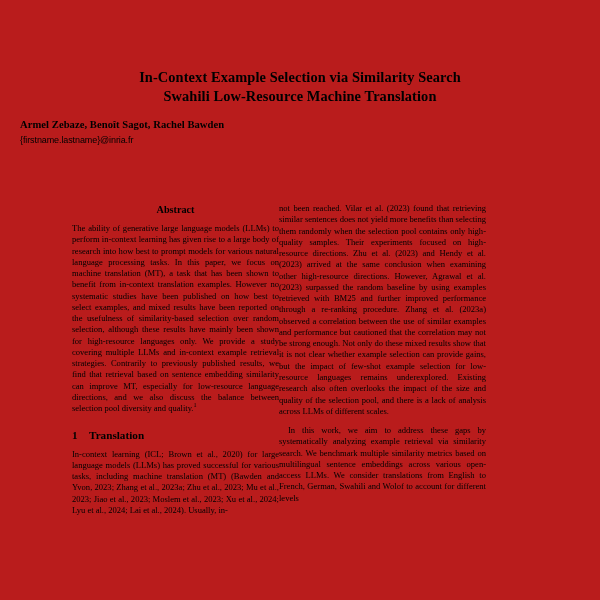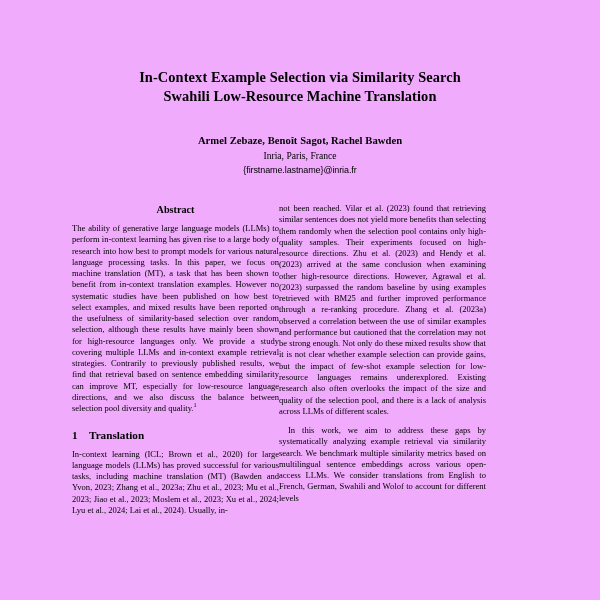--- a/index.html
+++ b/index.html
@@ -12,41 +12,42 @@
     background: #ffffff;
     font-family: "Liberation Serif", "DejaVu Serif", serif;
     color: #000000;
     overflow: hidden;
   }
 
   .page {
     position: relative;
     width: 600px;
     height: 600px;
-    background: #f0abfc;
+    background: #b91c1c;
     overflow: hidden;
   }
 
   
   .title-block {
     padding-top: 68px;
     text-align: center;
   }
   .paper-title {
     font-size: 14.4px;
     font-weight: bold;
     line-height: 19px;
     letter-spacing: 0.1px;
     margin: 0 60px;
   }
   .title-line { display: block; }
 
   .author-block {
-    text-align: center;
-    margin-top: 28px;
+    text-align: left;
+    margin-top: 12px;
+    padding-left: 20px;
   }
   .authors {
     font-size: 10.6px;
     font-weight: bold;
     line-height: 14px;
     letter-spacing: 0.05px;
   }
   .affiliation {
     font-size: 9.6px;
     line-height: 13px;
@@ -130,21 +131,20 @@
 <div class="page">
 
   <div class="title-block">
     <h1 class="paper-title">
       <span class="title-line">In-Context Example Selection via Similarity Search</span>
       <span class="title-line">Swahili Low-Resource Machine Translation</span>
     </h1>
 
     <div class="author-block">
       <div class="authors">Armel Zebaze, Benoît Sagot, Rachel Bawden</div>
-      <div class="affiliation">Inria, Paris, France</div>
       <div class="email">{firstname.lastname}@inria.fr</div>
     </div>
   </div>
 
   <div class="columns">
 
     <div class="col">
 
       <div class="abstract-heading">Abstract</div>
 

